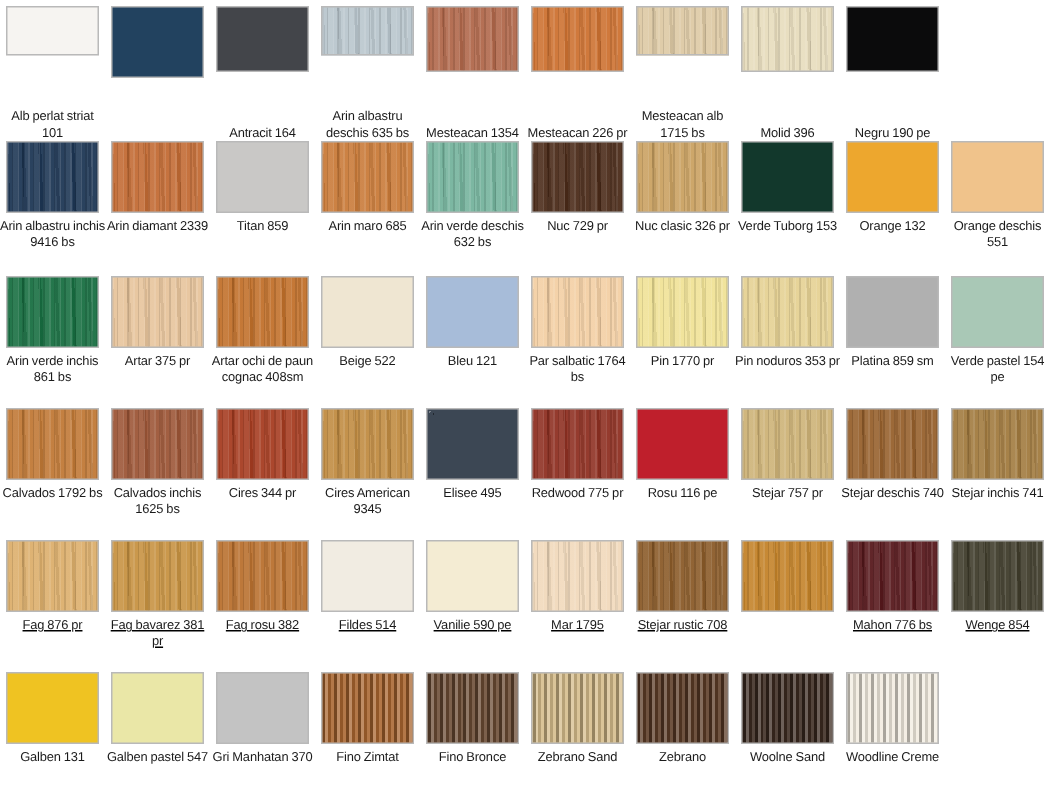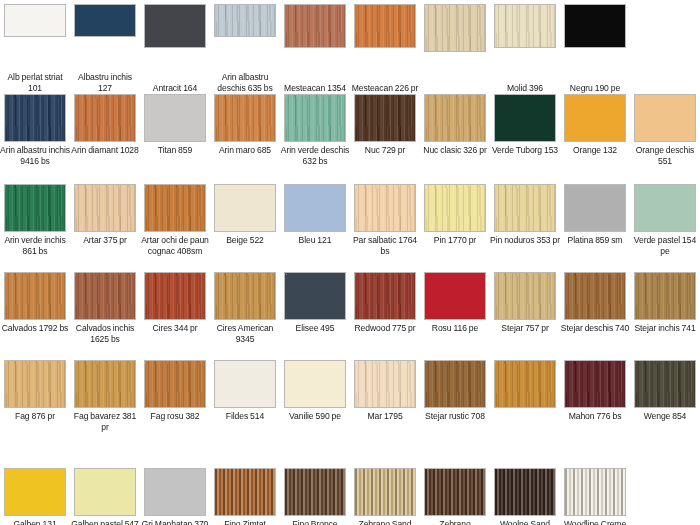--- a/index.html
+++ b/index.html
@@ -44,72 +44,72 @@
     margin-top:3px;
     width:70px;
     letter-spacing:-0.1px;
     word-spacing:-0.3px;
   }
   
   .row.r1 .cell{height:90px;gap:32px;}
   .row.r2 .cell{height:90px;}
   .row.r3 .cell{height:88px;}
   .row.r4 .cell{height:88px;}
-  .row.r5 .cell{height:108px;}
+  .row.r5 .cell{height:88px;text-decoration:underline;}
   .row.r6 .cell{height:70px;}
 </style>
 </head>
 <body>
 
 <div id="palette">
     <div class="row r1">
       <div class="cell">
         <div class="swatch" style="background-color:#f6f4f1;"></div>
         <div class="label">Alb perlat striat 101</div>
       </div>
       <div class="cell">
         <div class="swatch" style="background-color:#22425f;"></div>
-        <div class="label">Albastru inchis 127</div>
       </div>
       <div class="cell">
         <div class="swatch" style="background-color:#43454a;"></div>
         <div class="label">Antracit 164</div>
       </div>
       <div class="cell">
         <div class="swatch" style="background-color:#b9c6cd;background-image:repeating-linear-gradient(90deg,rgba(255,255,255,0.13) 0px, rgba(255,255,255,0.13) 1px,rgba(0,0,0,0.00) 1px, rgba(0,0,0,0.00) 3px,rgba(0,0,0,0.10) 3px, rgba(0,0,0,0.10) 4px,rgba(255,255,255,0.05) 4px, rgba(255,255,255,0.05) 7px),repeating-linear-gradient(88deg,rgba(0,0,0,0.07) 0px, rgba(0,0,0,0.07) 2px,rgba(255,255,255,0.06) 2px, rgba(255,255,255,0.06) 11px);"></div>
         <div class="label">Arin albastru deschis 635 bs</div>
       </div>
       <div class="cell">
         <div class="swatch" style="background-color:#b0674a;background-image:repeating-linear-gradient(90deg,rgba(255,255,255,0.13) 0px, rgba(255,255,255,0.13) 1px,rgba(0,0,0,0.00) 1px, rgba(0,0,0,0.00) 3px,rgba(0,0,0,0.10) 3px, rgba(0,0,0,0.10) 4px,rgba(255,255,255,0.05) 4px, rgba(255,255,255,0.05) 7px),repeating-linear-gradient(88deg,rgba(0,0,0,0.07) 0px, rgba(0,0,0,0.07) 2px,rgba(255,255,255,0.06) 2px, rgba(255,255,255,0.06) 11px);"></div>
         <div class="label">Mesteacan 1354</div>
       </div>
       <div class="cell">
         <div class="swatch" style="background-color:#cd7130;background-image:repeating-linear-gradient(90deg,rgba(255,255,255,0.13) 0px, rgba(255,255,255,0.13) 1px,rgba(0,0,0,0.00) 1px, rgba(0,0,0,0.00) 3px,rgba(0,0,0,0.10) 3px, rgba(0,0,0,0.10) 4px,rgba(255,255,255,0.05) 4px, rgba(255,255,255,0.05) 7px),repeating-linear-gradient(88deg,rgba(0,0,0,0.07) 0px, rgba(0,0,0,0.07) 2px,rgba(255,255,255,0.06) 2px, rgba(255,255,255,0.06) 11px);"></div>
         <div class="label">Mesteacan 226 pr</div>
       </div>
       <div class="cell">
         <div class="swatch" style="background-color:#ddc9a4;background-image:repeating-linear-gradient(90deg,rgba(255,255,255,0.13) 0px, rgba(255,255,255,0.13) 1px,rgba(0,0,0,0.00) 1px, rgba(0,0,0,0.00) 3px,rgba(0,0,0,0.10) 3px, rgba(0,0,0,0.10) 4px,rgba(255,255,255,0.05) 4px, rgba(255,255,255,0.05) 7px),repeating-linear-gradient(88deg,rgba(0,0,0,0.07) 0px, rgba(0,0,0,0.07) 2px,rgba(255,255,255,0.06) 2px, rgba(255,255,255,0.06) 11px);"></div>
+        <div class="label">Mesteacan alb 1715 bs</div>
       </div>
       <div class="cell">
         <div class="swatch" style="background-color:#e7dcbc;background-image:repeating-linear-gradient(90deg,rgba(255,255,255,0.13) 0px, rgba(255,255,255,0.13) 1px,rgba(0,0,0,0.00) 1px, rgba(0,0,0,0.00) 3px,rgba(0,0,0,0.10) 3px, rgba(0,0,0,0.10) 4px,rgba(255,255,255,0.05) 4px, rgba(255,255,255,0.05) 7px),repeating-linear-gradient(88deg,rgba(0,0,0,0.07) 0px, rgba(0,0,0,0.07) 2px,rgba(255,255,255,0.06) 2px, rgba(255,255,255,0.06) 11px);"></div>
         <div class="label">Molid 396</div>
       </div>
       <div class="cell">
         <div class="swatch" style="background-color:#0b0b0c;"></div>
         <div class="label">Negru 190 pe</div>
       </div>
     </div>
     <div class="row r2">
       <div class="cell">
         <div class="swatch" style="background-color:#1d3654;background-image:repeating-linear-gradient(90deg,rgba(255,255,255,0.13) 0px, rgba(255,255,255,0.13) 1px,rgba(0,0,0,0.00) 1px, rgba(0,0,0,0.00) 3px,rgba(0,0,0,0.10) 3px, rgba(0,0,0,0.10) 4px,rgba(255,255,255,0.05) 4px, rgba(255,255,255,0.05) 7px),repeating-linear-gradient(88deg,rgba(0,0,0,0.07) 0px, rgba(0,0,0,0.07) 2px,rgba(255,255,255,0.06) 2px, rgba(255,255,255,0.06) 11px);"></div>
         <div class="label">Arin albastru inchis 9416 bs</div>
       </div>
       <div class="cell">
         <div class="swatch" style="background-color:#c26a33;background-image:repeating-linear-gradient(90deg,rgba(255,255,255,0.13) 0px, rgba(255,255,255,0.13) 1px,rgba(0,0,0,0.00) 1px, rgba(0,0,0,0.00) 3px,rgba(0,0,0,0.10) 3px, rgba(0,0,0,0.10) 4px,rgba(255,255,255,0.05) 4px, rgba(255,255,255,0.05) 7px),repeating-linear-gradient(88deg,rgba(0,0,0,0.07) 0px, rgba(0,0,0,0.07) 2px,rgba(255,255,255,0.06) 2px, rgba(255,255,255,0.06) 11px);"></div>
-        <div class="label">Arin diamant 1028</div>
+        <div class="label">Arin diamant 2339</div>
       </div>
       <div class="cell">
         <div class="swatch" style="background-color:#c9c8c6;"></div>
         <div class="label">Titan 859</div>
       </div>
       <div class="cell">
         <div class="swatch" style="background-color:#c97a38;background-image:repeating-linear-gradient(90deg,rgba(255,255,255,0.13) 0px, rgba(255,255,255,0.13) 1px,rgba(0,0,0,0.00) 1px, rgba(0,0,0,0.00) 3px,rgba(0,0,0,0.10) 3px, rgba(0,0,0,0.10) 4px,rgba(255,255,255,0.05) 4px, rgba(255,255,255,0.05) 7px),repeating-linear-gradient(88deg,rgba(0,0,0,0.07) 0px, rgba(0,0,0,0.07) 2px,rgba(255,255,255,0.06) 2px, rgba(255,255,255,0.06) 11px);"></div>
         <div class="label">Arin maro 685</div>
       </div>
       <div class="cell">

